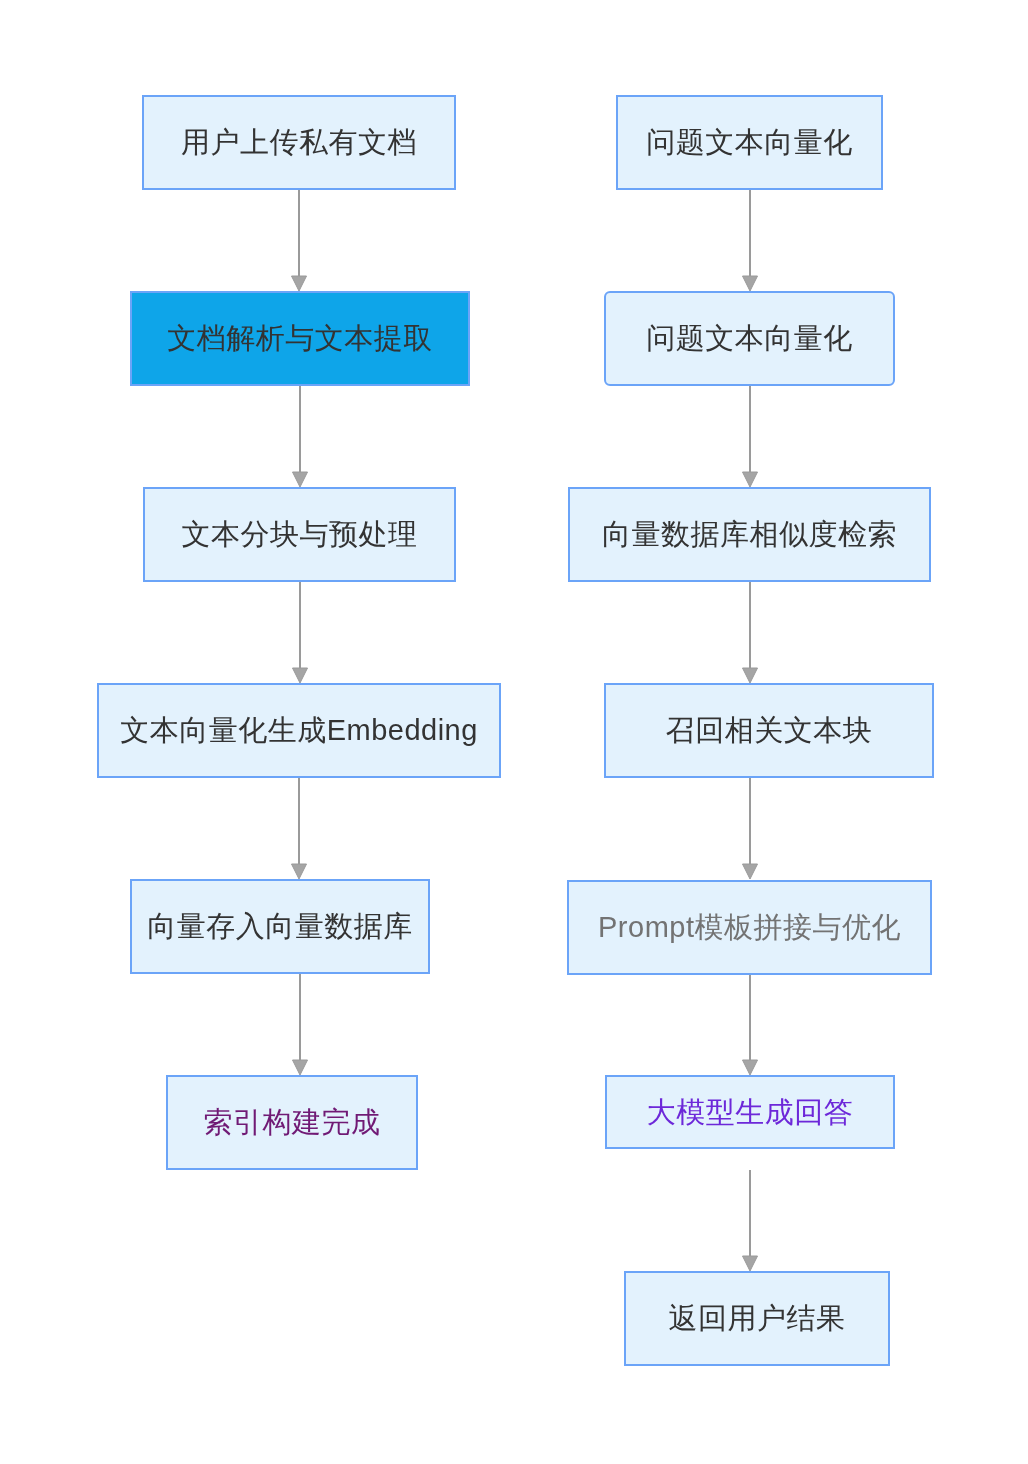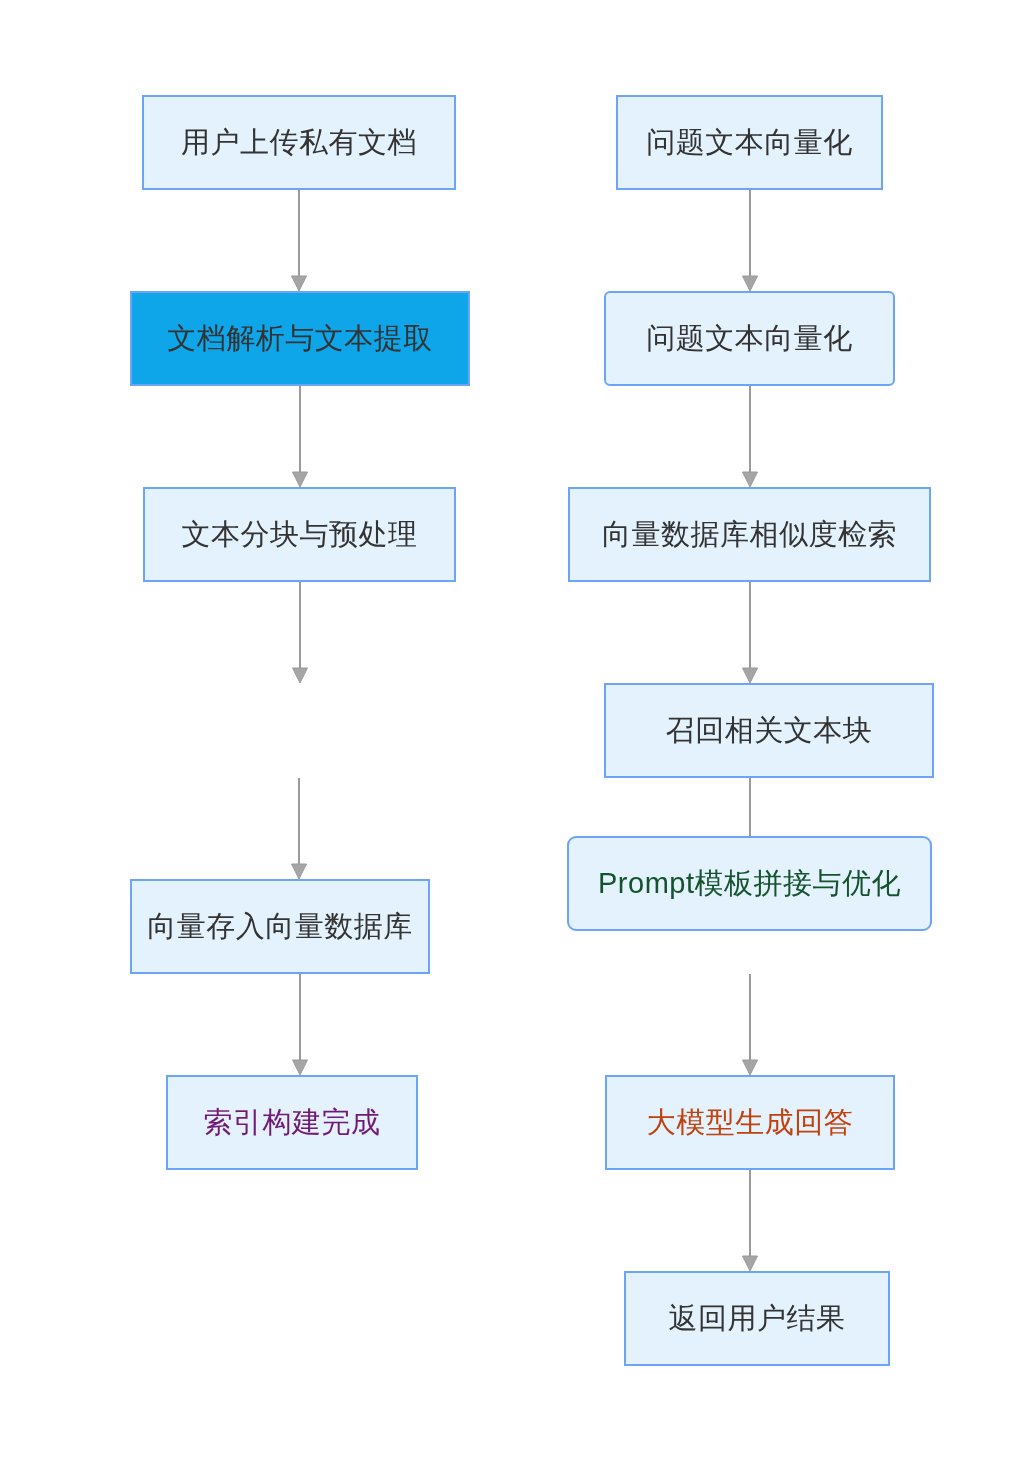--- a/index.html
+++ b/index.html
@@ -85,20 +85,23 @@
     </div>
     <div class="flow-node" style="left: 142px; top: 95px; width: 314px; height: 95px; background: rgb(227, 242, 253); border-color: rgb(107, 164, 248); color: rgb(51, 51, 51);">
       <span class="node-label">用户上传私有文档</span>
     </div>
     <div class="flow-node" style="left: 130px; top: 291px; width: 340px; height: 95px; background: #0ea5e9; border-color: rgb(107, 164, 248); color: rgb(51, 51, 51);">
       <span class="node-label">文档解析与文本提取</span>
     </div>
     <div class="flow-node" style="left: 143px; top: 487px; width: 313px; height: 95px; background: rgb(227, 242, 253); border-color: rgb(107, 164, 248); color: rgb(51, 51, 51);">
       <span class="node-label">文本分块与预处理</span>
     </div>
+    <div class="flow-node" style="left: 97px; top: 683px; width: 404px; height: 95px; background: rgb(227, 242, 253); border-color: rgb(107, 164, 248); color: rgb(51, 51, 51);">
+      <span class="node-label">文本向量化生成Embedding</span>
+    </div>
     <div class="flow-node" style="left: 130px; top: 879px; width: 300px; height: 95px; background: rgb(227, 242, 253); border-color: rgb(107, 164, 248); color: rgb(51, 51, 51);">
       <span class="node-label">向量存入向量数据库</span>
     </div>
     <div class="flow-node" style="left: 166px; top: 1075px; width: 252px; height: 95px; background: rgb(227, 242, 253); border-color: rgb(107, 164, 248); color: #701a75;">
       <span class="node-label">索引构建完成</span>
     </div>
     <div class="connector" style="left: 737.5px; top: 190px; width: 24px; height: 101px;">
       <svg width="24" height="101" viewBox="0 0 24 101">
         <line x1="12" y1="0" x2="12" y2="91" stroke="#9a9a9a" stroke-width="2"></line>
         <polygon points="12,101 4.5,86 19.5,86" fill="#a5a5a5" stroke="#9a9a9a" stroke-width="1"></polygon>
@@ -139,22 +142,22 @@
     </div>
     <div class="flow-node" style="left: 604px; top: 291px; width: 291px; height: 95px; background: rgb(227, 242, 253); border-color: rgb(107, 164, 248); color: rgb(51, 51, 51); border-radius: 6px;">
       <span class="node-label">问题文本向量化</span>
     </div>
     <div class="flow-node" style="left: 568px; top: 487px; width: 363px; height: 95px; background: rgb(227, 242, 253); border-color: rgb(107, 164, 248); color: rgb(51, 51, 51);">
       <span class="node-label">向量数据库相似度检索</span>
     </div>
     <div class="flow-node" style="left: 604px; top: 683px; width: 330px; height: 95px; background: rgb(227, 242, 253); border-color: rgb(107, 164, 248); color: rgb(51, 51, 51);">
       <span class="node-label">召回相关文本块</span>
     </div>
-    <div class="flow-node" style="left: 567px; top: 836px; width: 365px; height: 95px; background: rgb(227, 242, 253); border-color: rgb(107, 164, 248); color: #14532d; border-radius: 9px;">
+    <div class="flow-node" style="left: 567px; top: 880px; width: 365px; height: 95px; background: rgb(227, 242, 253); border-color: rgb(107, 164, 248); color: #737373;">
       <span class="node-label">Prompt模板拼接与优化</span>
     </div>
-    <div class="flow-node" style="left: 605px; top: 1075px; width: 290px; height: 95px; background: rgb(227, 242, 253); border-color: rgb(107, 164, 248); color: #c2410c;">
+    <div class="flow-node" style="left: 605px; top: 1075px; width: 290px; height: 74px; background: rgb(227, 242, 253); border-color: rgb(107, 164, 248); color: #6d28d9;">
       <span class="node-label">大模型生成回答</span>
     </div>
     <div class="flow-node" style="left: 624px; top: 1271px; width: 266px; height: 95px; background: rgb(227, 242, 253); border-color: rgb(107, 164, 248); color: rgb(51, 51, 51);">
       <span class="node-label">返回用户结果</span>
     </div>
   </div>
 
 </body></html>

